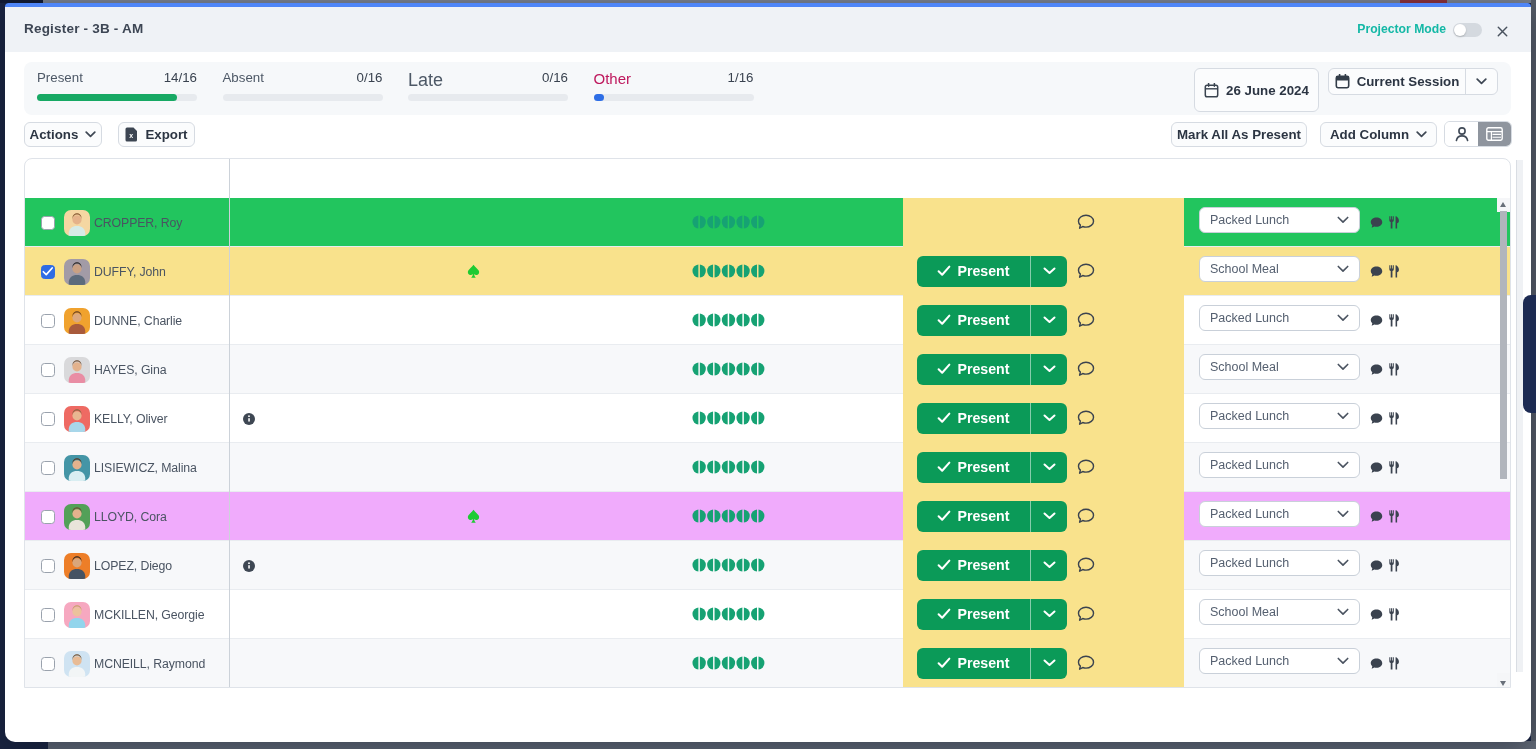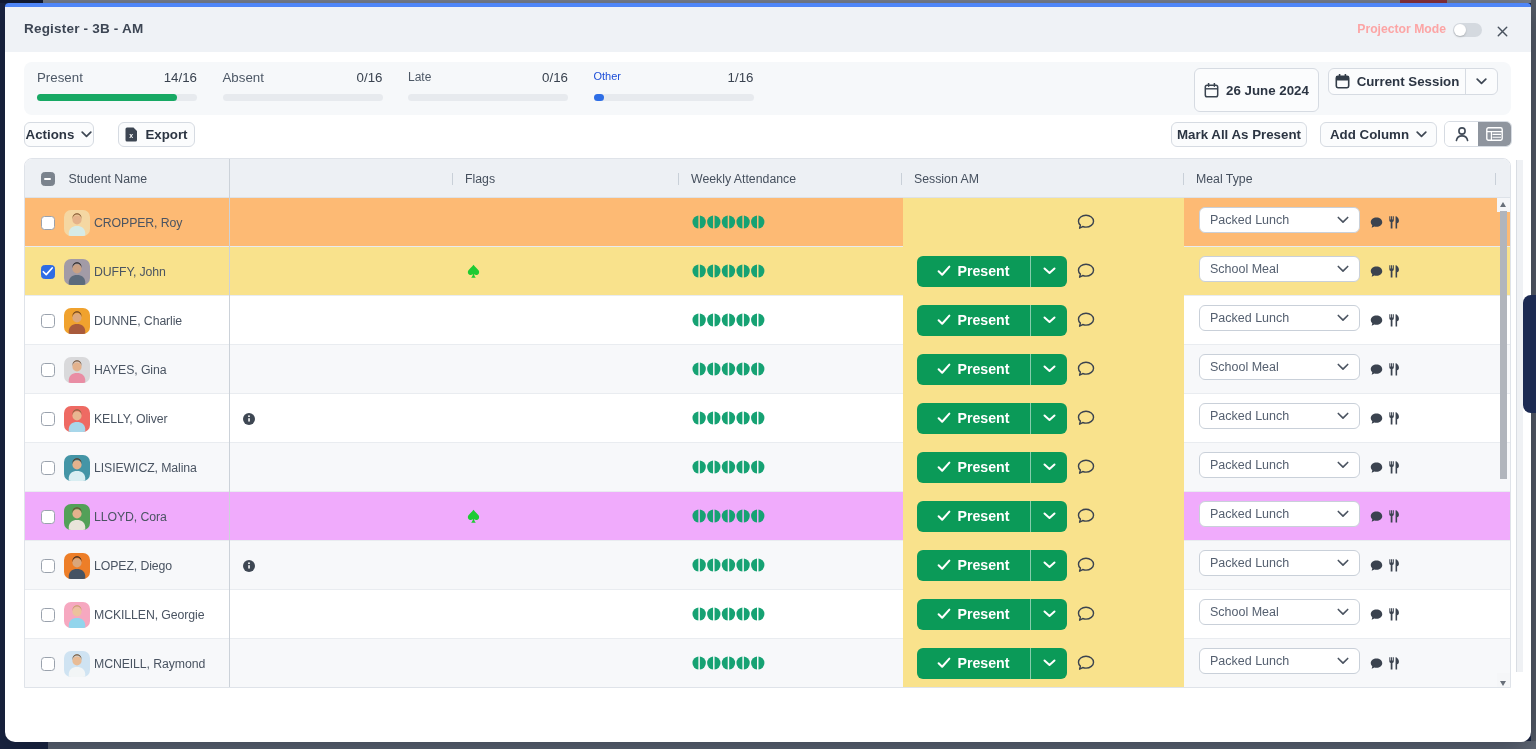--- a/index.html
+++ b/index.html
@@ -5,21 +5,21 @@
 #page {position:relative;width:1536px;height:749px;background:#1a2440;overflow:hidden}
 
 #topstrip {position:absolute;left:0;top:0;width:1536px;height:3px;background:#7a818d}
 #rightstrip {position:absolute;right:0;top:0;width:5px;height:749px;background:#575d67}
 #sidetab {position:absolute;right:0;top:295px;width:13px;height:118px;background:#1c2a52;border-radius:8px 0 0 8px}
 
 #modal {position:absolute;left:5px;top:3px;width:1526px;height:739px;background:#fff;border-radius:6px 6px 10px 10px;box-shadow:0 8px 30px rgba(10,20,40,.45)}
 #blueline {position:absolute;left:5px;top:3px;width:1526px;height:4px;background:#4f86f7;border-radius:6px 6px 0 0}
 #mhead {position:absolute;left:5px;top:7px;width:1526px;height:45px;background:#eff2f6}
 #title {position:absolute;left:24px;top:21px;font-size:13.5px;font-weight:bold;color:#3d4654;letter-spacing:.2px}
-#pmode {position:absolute;right:90px;top:22px;font-size:12.2px;font-weight:bold;color:#fca5a5}
+#pmode {position:absolute;right:90px;top:22px;font-size:12.2px;font-weight:bold;color:#14b8a6}
 #toggle {position:absolute;left:1453px;top:23.3px;width:29px;height:14px;border-radius:7px;background:#d4d9df}
 #knob {position:absolute;left:1px;top:1px;width:12px;height:12px;border-radius:50%;background:#fff;box-shadow:0 1px 2px rgba(0,0,0,.2)}
 #xbtn {position:absolute;left:1497px;top:26px}
 
 #stats {position:absolute;left:24px;top:62px;width:1487px;height:53px;background:#f6f8fa;border-radius:8px}
 
 .btn {position:absolute;display:flex;align-items:center;justify-content:center;gap:7px;background:#fbfcfd;border:1px solid #d6dbe2;border-radius:6px;font-size:13.3px;font-weight:bold;color:#2c3543}
 
 #table {position:absolute;left:24px;top:158px;width:1487px;height:530px;border:1px solid #dfe3e9;border-radius:8px 8px 0 0;background:#fff;overflow:hidden}
 #thead {position:absolute;left:0;top:0;width:1485px;height:39px;background:#edf0f4;border-bottom:1px solid #dd e2e8}
@@ -72,26 +72,26 @@
         <div style="position:absolute;left:0;top:24px;width:160px;height:7px;border-radius:3.5px;background:#e7eaee">
           <div style="position:absolute;left:0;top:0;width:140px;height:7px;border-radius:3.5px;background:#17a964"></div>
         </div>
       </div>
       <div style="position:absolute;left:198.5px;top:8px;width:160px;height:36px">
         <div style="position:absolute;left:0;top:0;font-size:13.3px;color:#4d5866">Absent</div>
         <div style="position:absolute;right:0;top:0;font-size:13.3px;color:#39424f">0/16</div>
         <div style="position:absolute;left:0;top:24px;width:160px;height:7px;border-radius:3.5px;background:#e7eaee"></div>
       </div>
       <div style="position:absolute;left:384px;top:8px;width:160px;height:36px">
-        <div style="position:absolute;left:0;top:0;font-size:12px;color:#4d5866">Late</div>
+        <div style="position:absolute;left:0;top:0;font-size:18px;color:#4d5866">Late</div>
         <div style="position:absolute;right:0;top:0;font-size:13.3px;color:#39424f">0/16</div>
         <div style="position:absolute;left:0;top:24px;width:160px;height:7px;border-radius:3.5px;background:#e7eaee"></div>
       </div>
       <div style="position:absolute;left:569.5px;top:8px;width:160px;height:36px">
-        <div style="position:absolute;left:0;top:0;font-size:11px;color:#1d4ed8">Other</div>
+        <div style="position:absolute;left:0;top:0;font-size:15px;color:#be185d">Other</div>
         <div style="position:absolute;right:0;top:0;font-size:13.3px;color:#39424f">1/16</div>
         <div style="position:absolute;left:0;top:24px;width:160px;height:7px;border-radius:3.5px;background:#e7eaee">
           <div style="position:absolute;left:0;top:0;width:10px;height:7px;border-radius:3.5px;background:#2e6ee6"></div>
         </div>
       </div>
   <div class="btn" style="left:1170px;top:6px;width:125px;height:44px">
         <svg width="15" height="15" viewBox="0 0 15 15" style="display:block">
           <rect x="1.3" y="2.3" width="12.4" height="11.4" rx="1.8" fill="none" stroke="#3a4450" stroke-width="1.5"></rect>
           <line x1="1.6" y1="5.8" x2="13.4" y2="5.8" stroke="#3a4450" stroke-width="1.4"></line>
           <line x1="4.6" y1="0.6" x2="4.6" y2="3.2" stroke="#3a4450" stroke-width="1.5" stroke-linecap="round"></line>
@@ -109,21 +109,21 @@
           </svg>
           <span>Current Session</span>
         </div>
     <div style="width:32px;height:100%;display:flex;align-items:center;justify-content:center;border-left:1px solid #d6dbe2">
           <svg width="11" height="7" viewBox="0 0 11 7" style="display:block">
             <path d="M1.2 1.2 5.5 5.4 9.8 1.2" fill="none" stroke="#3f4855" stroke-width="1.7" stroke-linecap="round" stroke-linejoin="round"></path>
           </svg>
         </div>
   </div>
 </div>
-<div class="btn" style="left:24px;top:122px;width:70px;height:25px">Actions <svg width="11" height="7" viewBox="0 0 11 7" style="display:block">
+<div class="btn" style="left:24px;top:122px;width:78px;height:25px">Actions <svg width="11" height="7" viewBox="0 0 11 7" style="display:block">
         <path d="M1.2 1.2 5.5 5.4 9.8 1.2" fill="none" stroke="#3f4855" stroke-width="1.7" stroke-linecap="round" stroke-linejoin="round"></path>
       </svg></div>
 <div class="btn" style="left:118px;top:122px;width:77px;height:25px"><svg width="13" height="15" viewBox="0 0 13 15" style="display:block">
         <path d="M2 0.5 h6.5 L12 4 v9 a1.5 1.5 0 0 1 -1.5 1.5 h-8.5 A1.5 1.5 0 0 1 .5 13 V2 A1.5 1.5 0 0 1 2 0.5 z" fill="#3c4552"></path>
         <text x="6.2" y="11" font-size="7" font-family="Liberation Sans" font-weight="bold" fill="#fff" text-anchor="middle">x</text>
       </svg>Export</div>
 <div class="btn" style="left:1171px;top:122px;width:136px;height:25px">Mark All As Present</div>
 <div class="btn" style="left:1320px;top:122px;width:117px;height:25px">Add Column <svg width="11" height="7" viewBox="0 0 11 7" style="display:block">
         <path d="M1.2 1.2 5.5 5.4 9.8 1.2" fill="none" stroke="#3f4855" stroke-width="1.7" stroke-linecap="round" stroke-linejoin="round"></path>
       </svg></div>
@@ -138,36 +138,21 @@
         <svg width="17" height="14" viewBox="0 0 17 14" style="display:block">
           <rect x="0.8" y="0.8" width="15.4" height="12.4" rx="1.6" fill="none" stroke="#fff" stroke-width="1.4"></rect>
           <line x1="0.8" y1="4.6" x2="16.2" y2="4.6" stroke="#fff" stroke-width="1.2"></line>
           <line x1="5.4" y1="4.6" x2="5.4" y2="13" stroke="#fff" stroke-width="1.2"></line>
           <line x1="6.5" y1="7.4" x2="15" y2="7.4" stroke="#fff" stroke-width="1.1"></line>
           <line x1="6.5" y1="10.2" x2="15" y2="10.2" stroke="#fff" stroke-width="1.1"></line>
         </svg>
       </div>
 </div>
 <div id="table">
-  <div id="thead">
-    <div class="cb" style="top:13px;background:#7b838d;border-color:#7b838d;display:flex;align-items:center;justify-content:center">
-          <div style="width:7px;height:1.8px;background:#fff;border-radius:1px"></div>
-        </div>
-    <div class="hl" style="left:43.5px">Student Name</div>
-    <div class="hl" style="left:440px">Flags</div>
-        <div class="hl" style="left:666px">Weekly Attendance</div>
-        <div class="hl" style="left:889px">Session AM</div>
-        <div class="hl" style="left:1171px">Meal Type</div>
-        <div class="tick" style="left:427px"></div>
-        <div class="tick" style="left:653px"></div>
-        <div class="tick" style="left:876px"></div>
-        <div class="tick" style="left:1158px"></div>
-        <div class="tick" style="left:1470px"></div>
-  </div>
-  <div class="row" style="top:39px;background:#fdba74">
+  <div class="row" style="top:39px;background:#22c55e">
         <div class="sesbg"></div>
         <div class="cb"></div>
         <div class="av" style="background:#f5d7a2">
           <svg width="26" height="26" viewBox="0 0 26 26" style="display:block">
             <path d="M13 16 c-5 0-7.6 2.6-8.2 6.4 L4.7 26 h16.6 l-.1-3.6 C20.6 18.6 18 16 13 16 z" fill="#d6ebe7"></path>
             <circle cx="13" cy="9.8" r="4.6" fill="#e5b28a"></circle>
             <path d="M8.4 9.2 a4.6 4.6 0 0 1 9.2 0 c.3-3.6-1.6-6-4.6-6 s-4.9 2.4-4.6 6 z" fill="#8a5c36"></path>
           </svg>
         </div>
         <div class="nm">CROPPER, Roy</div>

